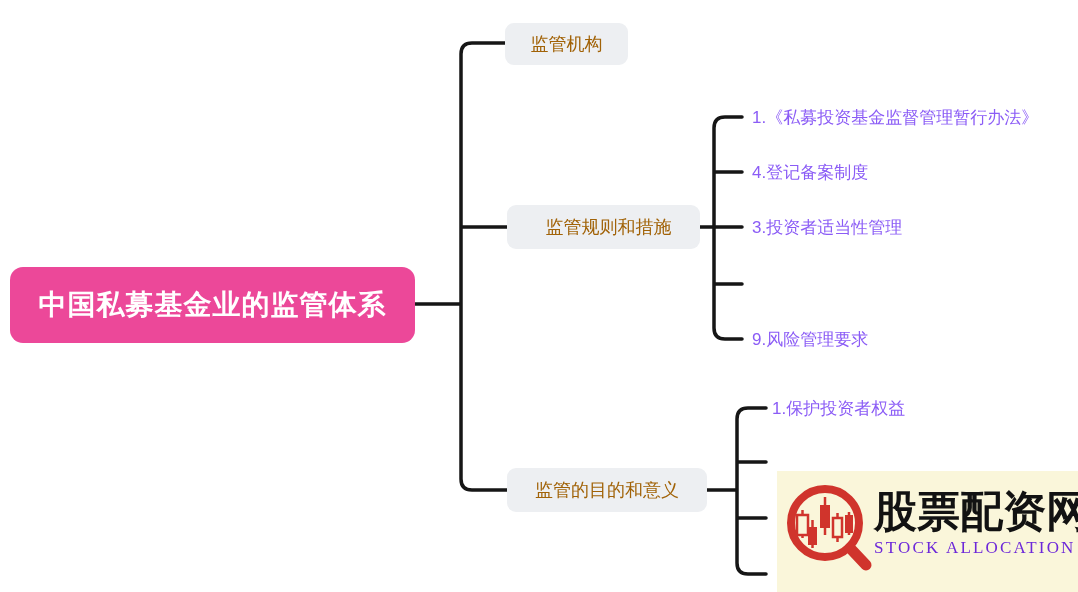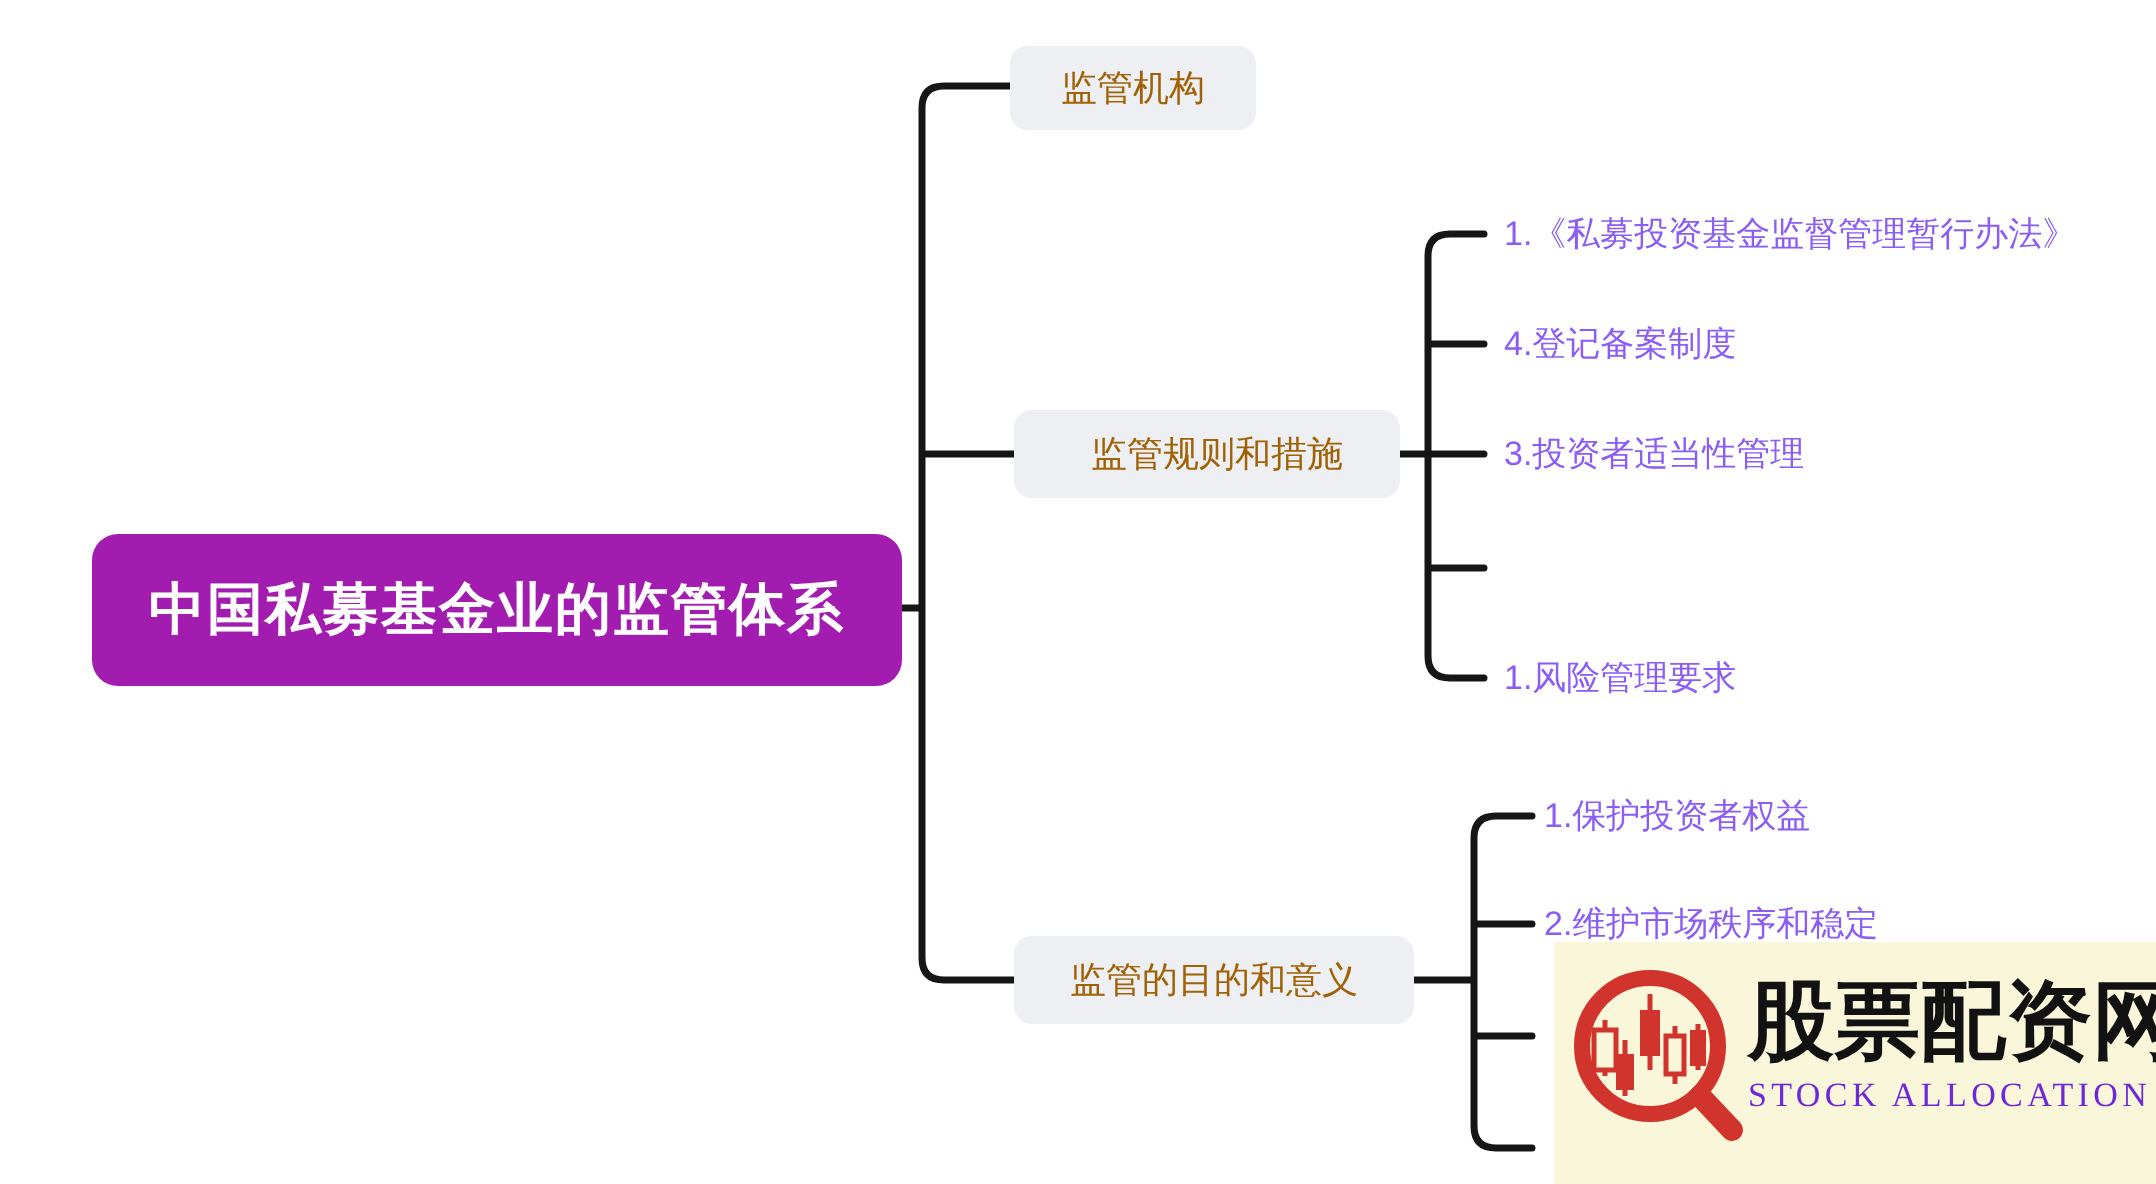--- a/index.html
+++ b/index.html
@@ -6,23 +6,22 @@
   .canvas{
     position:relative;width:1078px;height:592px;background:#ffffff;overflow:hidden;
     font-family:"Liberation Sans","DejaVu Sans",sans-serif;
   }
   .connector-svg{position:absolute;left:0;top:0;z-index:1;}
   .node{
     position:absolute;z-index:2;display:flex;align-items:center;justify-content:center;
     background:#edeff2;color:#a16207;font-size:18px;border-radius:9px;white-space:nowrap;
   }
   .node-root{
-    background:#a21caf;color:#ffffff;font-weight:700;font-size:28px;border-radius:13px;
+    background:#ec4899;color:#ffffff;font-weight:700;font-size:28px;border-radius:13px;
     letter-spacing:1px;
-    margin-left:36px;
   }
   .leaf{
     position:absolute;z-index:2;color:#8b5cf6;font-size:17px;white-space:nowrap;
     transform:translateY(-50%);
   }
   .watermark{
     position:absolute;z-index:3;left:777px;top:471px;width:301px;height:121px;
     background:#faf6da;overflow:hidden;padding-left:24px;
   }
   .wm-logo{position:absolute;left:0;top:0;}
@@ -70,24 +69,23 @@
     <span>监管规则和措施</span>
   </div>
 
   <div class="node" style="left:507px;top:468px;width:200px;height:44px;">
     <span>监管的目的和意义</span>
   </div>
 
   <div class="leaf" style="left:752px;top:117px;">1.《私募投资基金监督管理暂行办法》</div>
   <div class="leaf" style="left:752px;top:172px;">4.登记备案制度</div>
   <div class="leaf" style="left:752px;top:227px;">3.投资者适当性管理</div>
-  <div class="leaf" style="left:752px;top:339px;">1.风险管理要求</div>
+  <div class="leaf" style="left:752px;top:339px;">9.风险管理要求</div>
 
   <div class="leaf" style="left:772px;top:408px;">1.保护投资者权益</div>
-  <div class="leaf" style="left:772px;top:462px;">2.维护市场秩序和稳定</div>
 
   <div class="watermark">
     <svg class="wm-logo" width="100" height="121" viewBox="0 0 100 121">
       <circle cx="48" cy="52" r="34" fill="none" stroke="#d0342c" stroke-width="8"></circle>
       <line x1="73" y1="77" x2="89" y2="94" stroke="#d0342c" stroke-width="11" stroke-linecap="round"></line>
 
       <line x1="25.5" y1="39" x2="25.5" y2="67" stroke="#d0342c" stroke-width="2.5"></line>
       <rect x="20" y="44" width="11" height="20" fill="#faf6da" stroke="#d0342c" stroke-width="2.5"></rect>
       <line x1="35.5" y1="49" x2="35.5" y2="77" stroke="#d0342c" stroke-width="2.5"></line>
       <rect x="31" y="56" width="9" height="18" fill="#d0342c"></rect>

